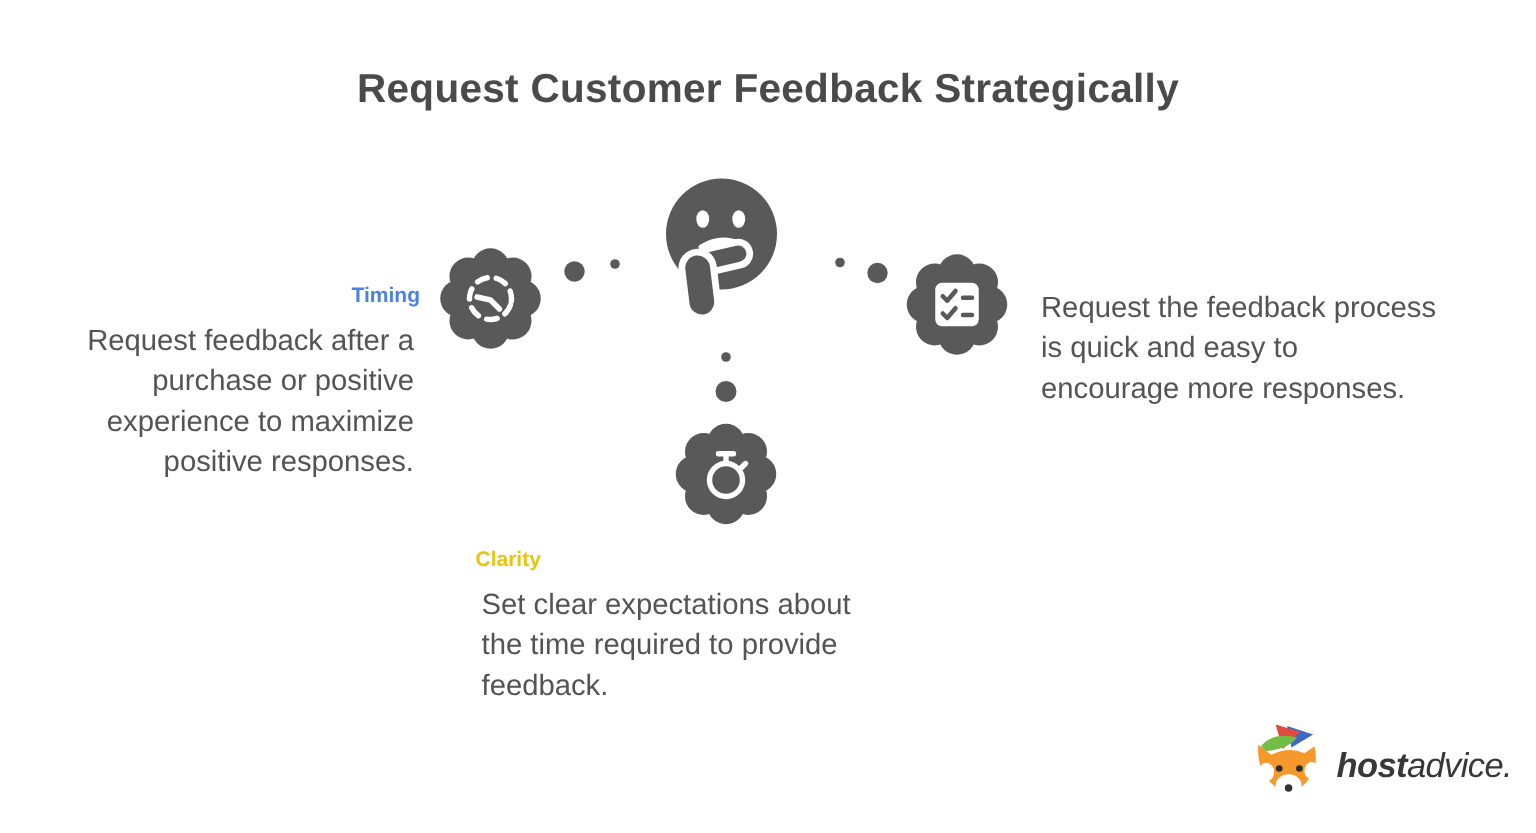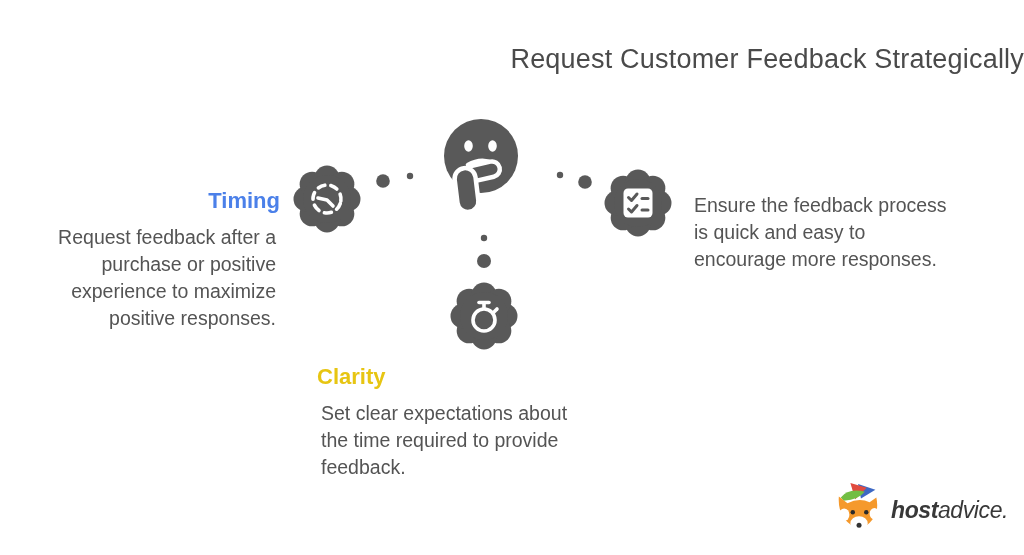--- a/index.html
+++ b/index.html
@@ -6,28 +6,28 @@
   .canvas{
     position:relative;
     width:1024px;height:555px;
     background:#ffffff;
     overflow:hidden;
     font-family:"Liberation Sans", sans-serif;
   }
   .title{
     position:absolute;
     top:44px;left:0;width:1024px;
-    text-align:right;
-    font-size:27px;font-weight:normal;
+    text-align:center;
+    font-size:27px;font-weight:bold;
     color:#4A4A4A;
     letter-spacing:.2px;
   }
   .concept{position:absolute;}
   .concept .label{
-    font-size:22px;font-weight:bold;
+    font-size:14px;font-weight:bold;
     margin:0 0 10px 0;
   }
   .concept .desc{
     font-size:19.5px;line-height:27px;
     color:#545454;
     white-space:pre-line;
     margin:4px;
   }
   .timing-block{right:744px;top:188px;width:280px;text-align:right;}
   .simplicity-block{left:690px;top:188px;width:310px;text-align:left;}
@@ -139,21 +139,21 @@
 
   <div class="concept timing-block">
     <p class="label" style="color: rgb(75, 128, 233);">Timing</p>
     <p class="desc">Request feedback after a
 purchase or positive
 experience to maximize
 positive responses.</p>
   </div>
 
   <div class="concept simplicity-block">
-    <p class="desc">Ensure the feedback process
+    <p class="desc">Request the feedback process
 is quick and easy to
 encourage more responses.</p>
   </div>
 
   <div class="concept clarity-block">
     <p class="label" style="color: rgb(231, 197, 18);">Clarity</p>
     <p class="desc">Set clear expectations about
 the time required to provide
 feedback.</p>
   </div>

